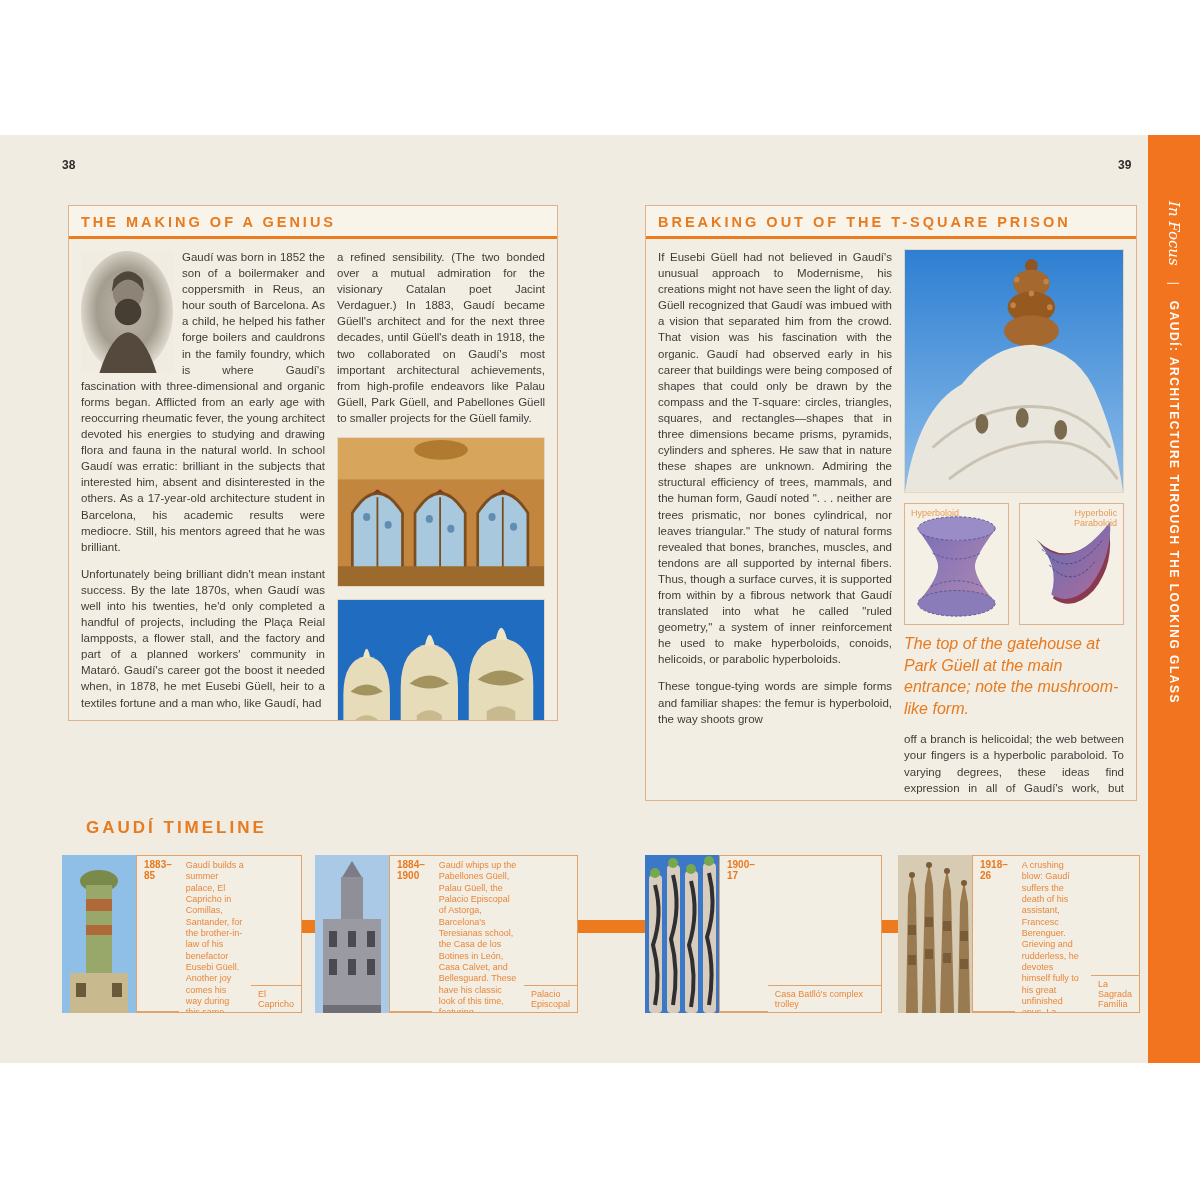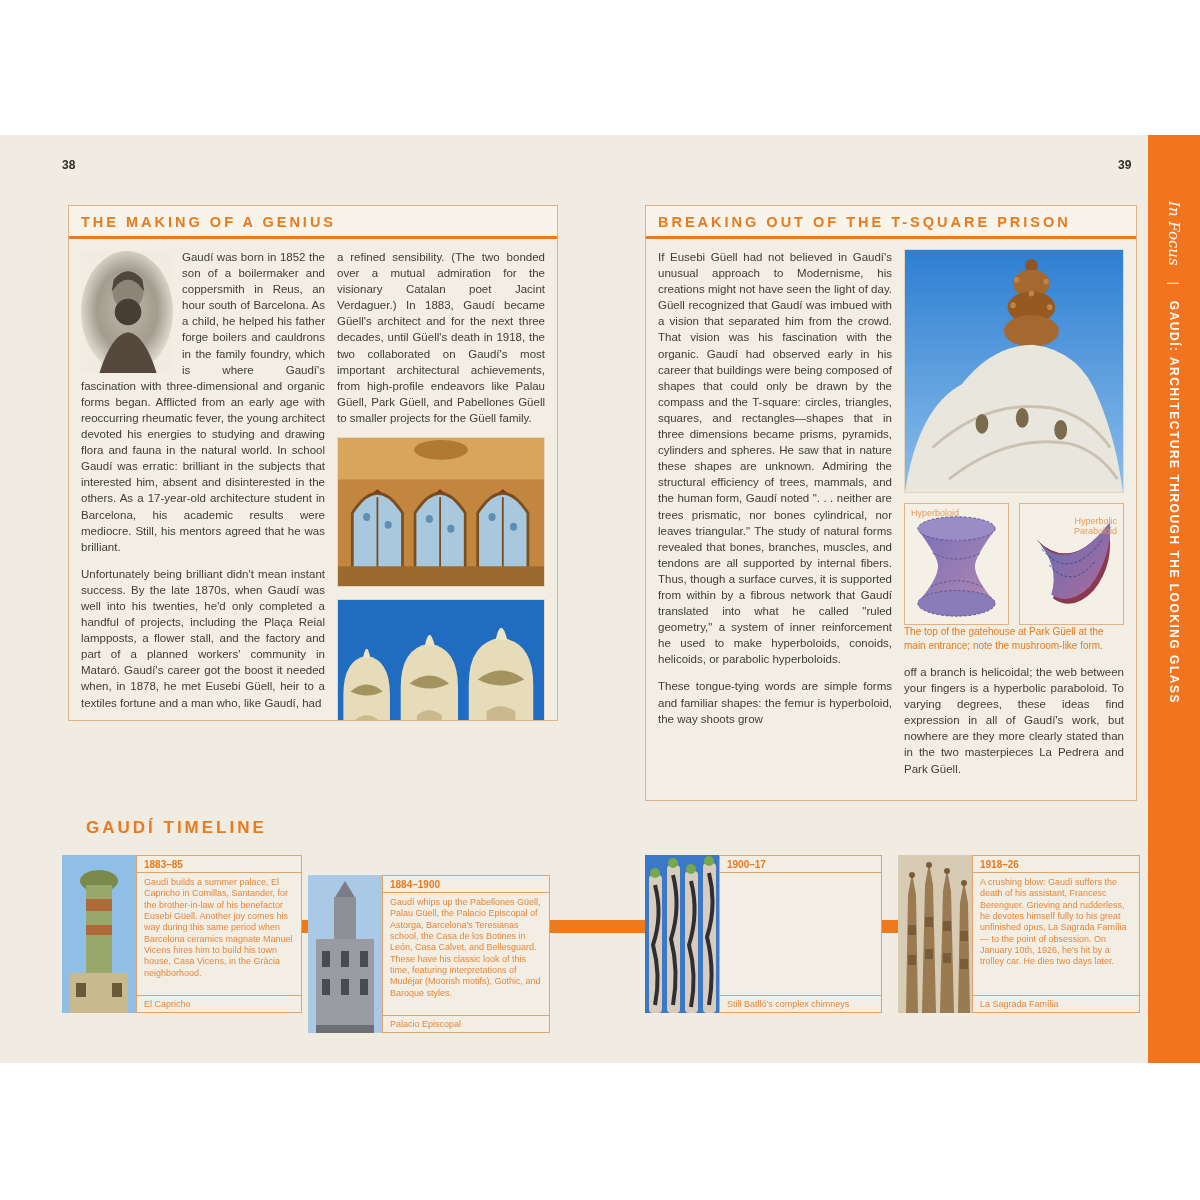--- a/index.html
+++ b/index.html
@@ -27,39 +27,39 @@
   .bodytext { font-size:11.5px; line-height:1.40; color:#3f3c38; text-align:justify; margin:0 0 11px; }
 
   .portrait { float:left; width:92px; height:122px; margin:2px 9px 3px 0; position:relative; }
 
   .photo { position:relative; overflow:hidden; border:1px solid #e3d7c2; }
   .photo-interior { height:150px; margin-top:8px; }
   .photo-chimneys { height:156px; margin-top:12px; }
   .photo-gatehouse { height:244px; }
   .photo svg, .portrait svg, .diagram svg, .entry-photo svg { position:absolute; left:0; top:0; width:100%; height:100%; display:block; }
 
-  .caption-orange { margin-top:0; font-size:10px; line-height:1.35; color:#e87a1f; }
+  .caption-orange { margin-top:8px; font-size:16px; line-height:1.35; color:#e87a1f;font-style:italic; }
 
   .diagrams { display:flex; gap:10px; margin-top:10px;justify-content:center; }
   .diagram { flex:1; height:122px; border:1px solid #dfb28a; background:#f4f0e6; position:relative; overflow:hidden; }
   .diagram-label { position:absolute; top:4px; font-size:9px; line-height:1.15; color:#e89a55; z-index:2; }
   .diagram-label.tl { left:6px; }
-  .diagram-label.tr { right:6px; width:58px; text-align:right;margin-top:8px; }
+  .diagram-label.tr { right:6px; width:58px; text-align:right; }
 
   
   .timeline-title { position:absolute; left:68px; top:818px; font-size:17px; font-weight:bold;
                     letter-spacing:3px; color:#e87a1f;margin-left:18px; }
   .timeline-bar { position:absolute; left:62px; top:920px; width:1078px; height:13px; background:#ee7a1e; z-index:1; }
   .entry { position:absolute; top:855px; height:158px; display:flex; z-index:2; }
   .entry.e1 { left:62px;  width:240px; }
-  .entry.e2 { left:308px; width:242px;margin-top:20px; }
+  .entry.e2 { left:315px; width:263px; }
   .entry.e3 { left:645px; width:237px; }
   .entry.e4 { left:898px; width:242px; }
   .entry-photo { width:74px; height:158px; flex:none; position:relative; overflow:hidden; }
-  .entry-box { flex:1; min-width:0; border:1px solid #e0a36c; background:#f2eee4; display:flex; flex-direction:column; overflow:hidden; }
+  .entry-box { flex:1; min-width:0; border:1px solid #e0a36c; background:#f2eee4; display:flex; flex-direction:row; overflow:hidden; }
   .entry-date { padding:3px 7px 2px; font-size:10px; font-weight:bold; color:#e87a1f; border-bottom:1px solid #e0a36c; }
   .entry-text { padding:4px 7px 0; font-size:9px; line-height:1.26; color:#e8873a; overflow:hidden; }
   .entry-caption { margin-top:auto; border-top:1px solid #e0a36c; padding:3px 7px; font-size:9px; color:#e8873a; }
 
   
   .sidebar { position:absolute; left:1148px; top:135px; width:52px; height:928px; background:#f2741e; }
   .sidebar-rot { position:absolute; left:1148px; top:135px; width:928px; height:52px;
                  transform-origin:0 0; transform:rotate(90deg) translateY(-52px);
                  display:flex; align-items:center; gap:16px; padding-left:66px; color:#ffffff; }
   .sidebar-series { font-family:"DejaVu Serif", serif; font-style:italic; font-size:15px; }
@@ -312,21 +312,21 @@
         <g stroke="#2f2f33" stroke-width="4" fill="none">
           <path d="M10 30 Q18 60 8 90 Q16 120 10 150"></path>
           <path d="M28 20 Q36 52 26 84 Q34 116 28 150"></path>
           <path d="M46 26 Q54 58 44 90 Q52 120 46 152"></path>
           <path d="M64 18 Q72 50 62 82 Q70 114 64 150"></path>
         </g>
       </svg>
     </div>
     <div class="entry-box">
       <div class="entry-date">1900–17</div>
-      <div class="entry-caption">Still Batlló's complex chimneys</div>
+      <div class="entry-caption">Casa Batlló's complex trolley</div>
     </div>
   </div>
 
   <div class="entry e4">
     <div class="entry-photo">
       <svg viewBox="0 0 74 158" preserveAspectRatio="none">
         <rect width="74" height="158" fill="#d8cbb4"></rect>
         <g fill="#9a7a50">
           <path d="M8 158 L10 40 L14 18 L18 40 L20 158 Z"></path>
           <path d="M24 158 L27 30 L31 8 L35 30 L38 158 Z"></path>

